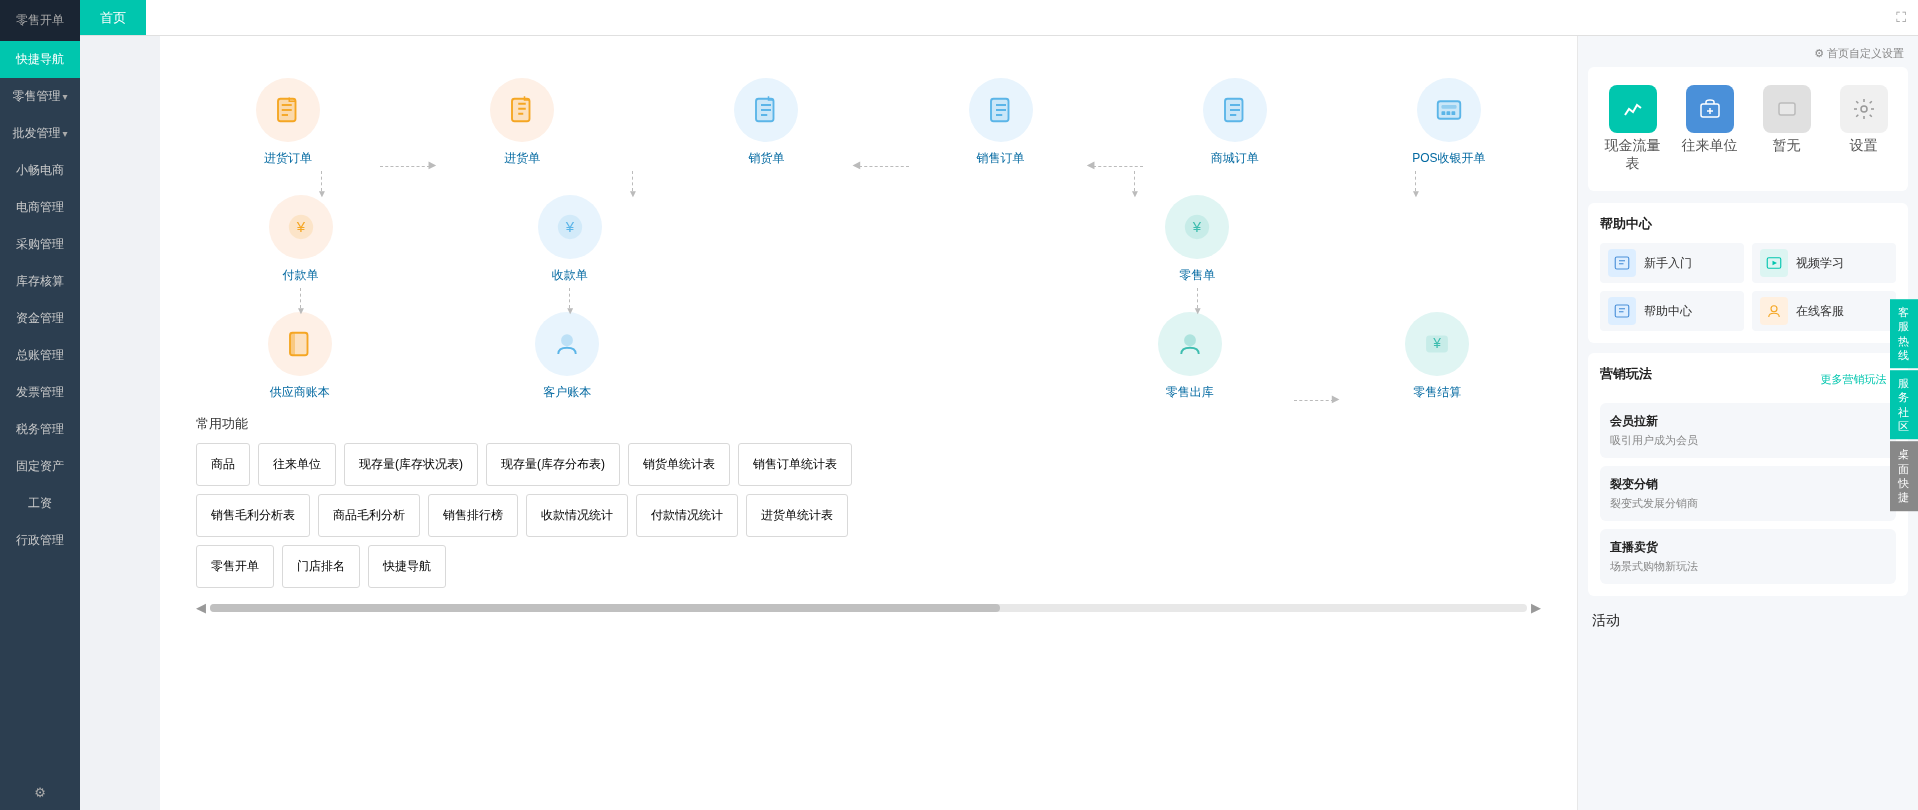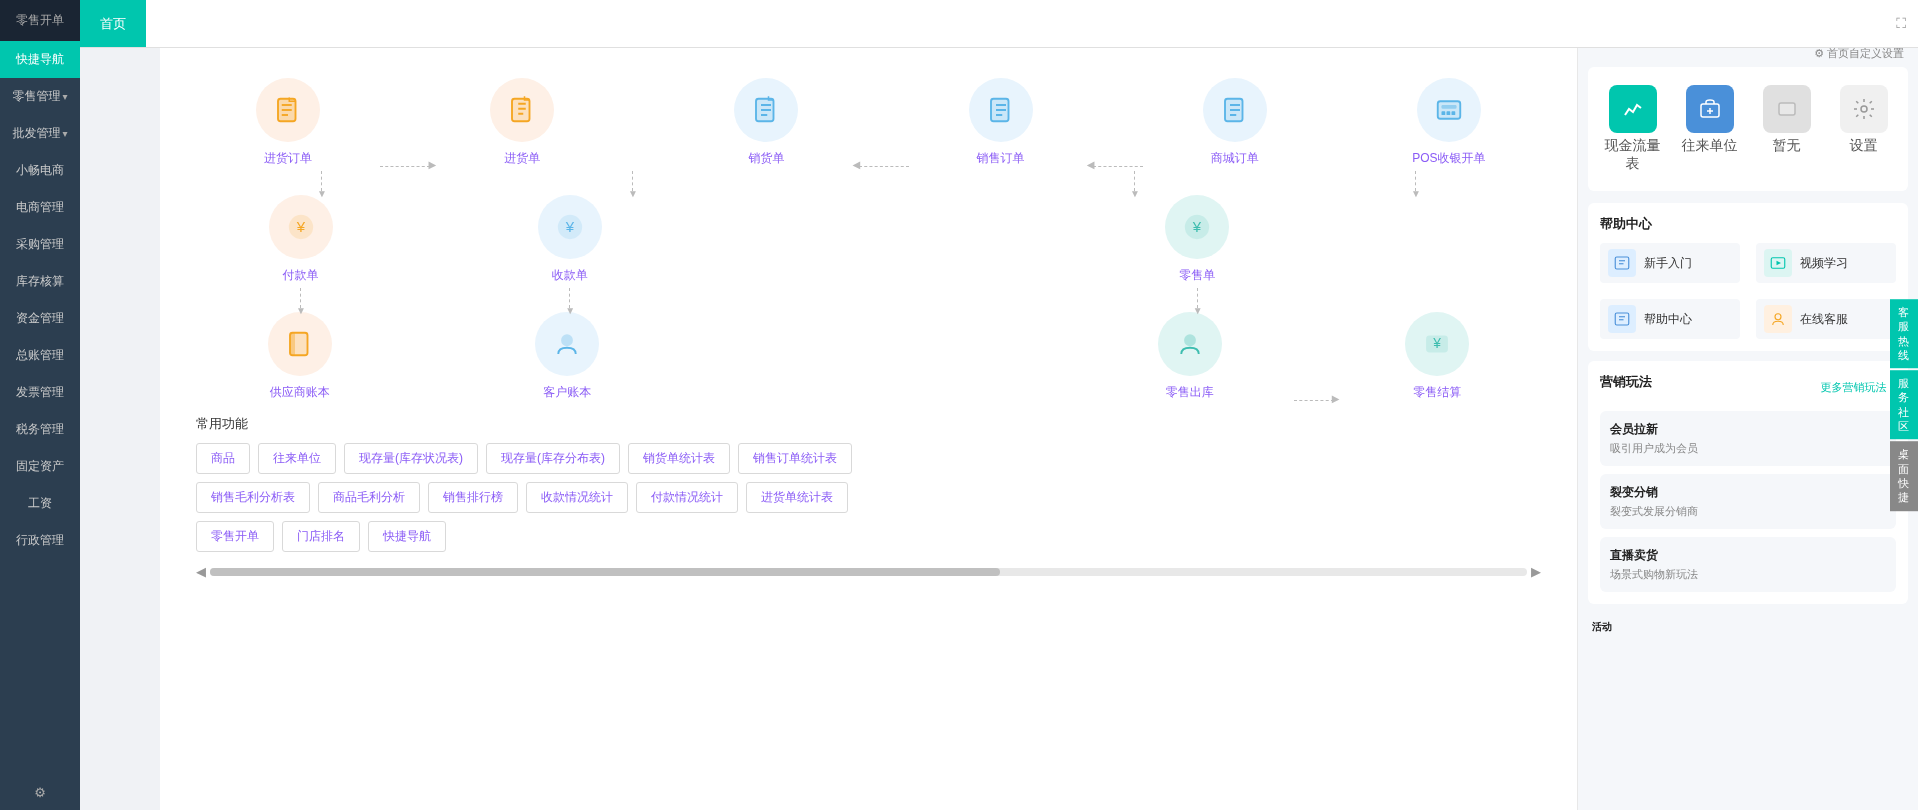--- a/index.html
+++ b/index.html
@@ -49,21 +49,21 @@
       color: #aaa;
       cursor: pointer;
     }
 
     
     .topbar {
       position: absolute;
       left: 80px;
       top: 0;
       right: 0;
-      height: 48px;
+      height: 36px;
       background: #fff;
       display: flex;
       align-items: center;
       border-bottom: 1px solid #e0e0e0;
       z-index: 10;
     }
     .tab {
       background: #00c6ae;
       color: #fff;
       padding: 0 20px;
@@ -130,21 +130,21 @@
       justify-content: center;
       font-size: 24px;
       margin-bottom: 8px;
     }
     .wf-circle.orange { background: #fef0e6; color: #f5a623; }
     .wf-circle.blue { background: #e8f4fd; color: #5bb5e8; }
     .wf-circle.teal { background: #e0f5f3; color: #3dbdaf; }
 
     .wf-label {
       font-size: 12px;
-      color: #8b5cf6;
+      color: #0369a1;
       text-align: center;
     }
 
     
     .common-func {
       margin-top: 4px;
     }
     .common-func-title {
       font-size: 13px;
       color: #333;
@@ -152,22 +152,22 @@
       font-weight: 500;
     }
     .func-buttons {
       display: flex;
       flex-wrap: wrap;
       gap: 8px;
     }
     .func-btn {
       border: 1px solid #d9d9d9;
       background: #fff;
-      color: #8b5cf6;
-      padding: 6px 14px;
+      color: #000000;
+      padding: 12px 14px;
       border-radius: 3px;
       font-size: 12px;
       cursor: pointer;
       white-space: nowrap;
     }
 
     
     .scroll-bar-container {
       margin-top: 12px;
       display: flex;
@@ -247,21 +247,21 @@
     }
     .card-title {
       font-size: 13px;
       font-weight: 600;
       color: #222;
       margin-bottom: 10px;
     }
     .help-grid {
       display: grid;
       grid-template-columns: 1fr 1fr;
-      gap: 16px;
+      gap: 8px;
     }
     .help-item {
       display: flex;
       align-items: center;
       gap: 8px;
       padding: 6px 8px;
       background: #f5f7fa;
       border-radius: 4px;
       cursor: pointer;
     }
@@ -302,22 +302,22 @@
       background: #f5f7fa;
       border-radius: 6px;
       padding: 10px;
       cursor: pointer;
     }
     .mkt-title { font-size: 12px; font-weight: 600; color: #222; margin-bottom: 3px; }
     .mkt-sub { font-size: 11px; color: #888; }
 
     
     .activity-title {
-      font-size: 10px;
-      font-weight: 700;
+      font-size: 14px;
+      font-weight: 400;
       color: #222;
       padding: 6px 4px;
     }
 
     
     .float-btns {
       position: fixed;
       right: 0;
       top: 50%;
       transform: translateY(-50%);

